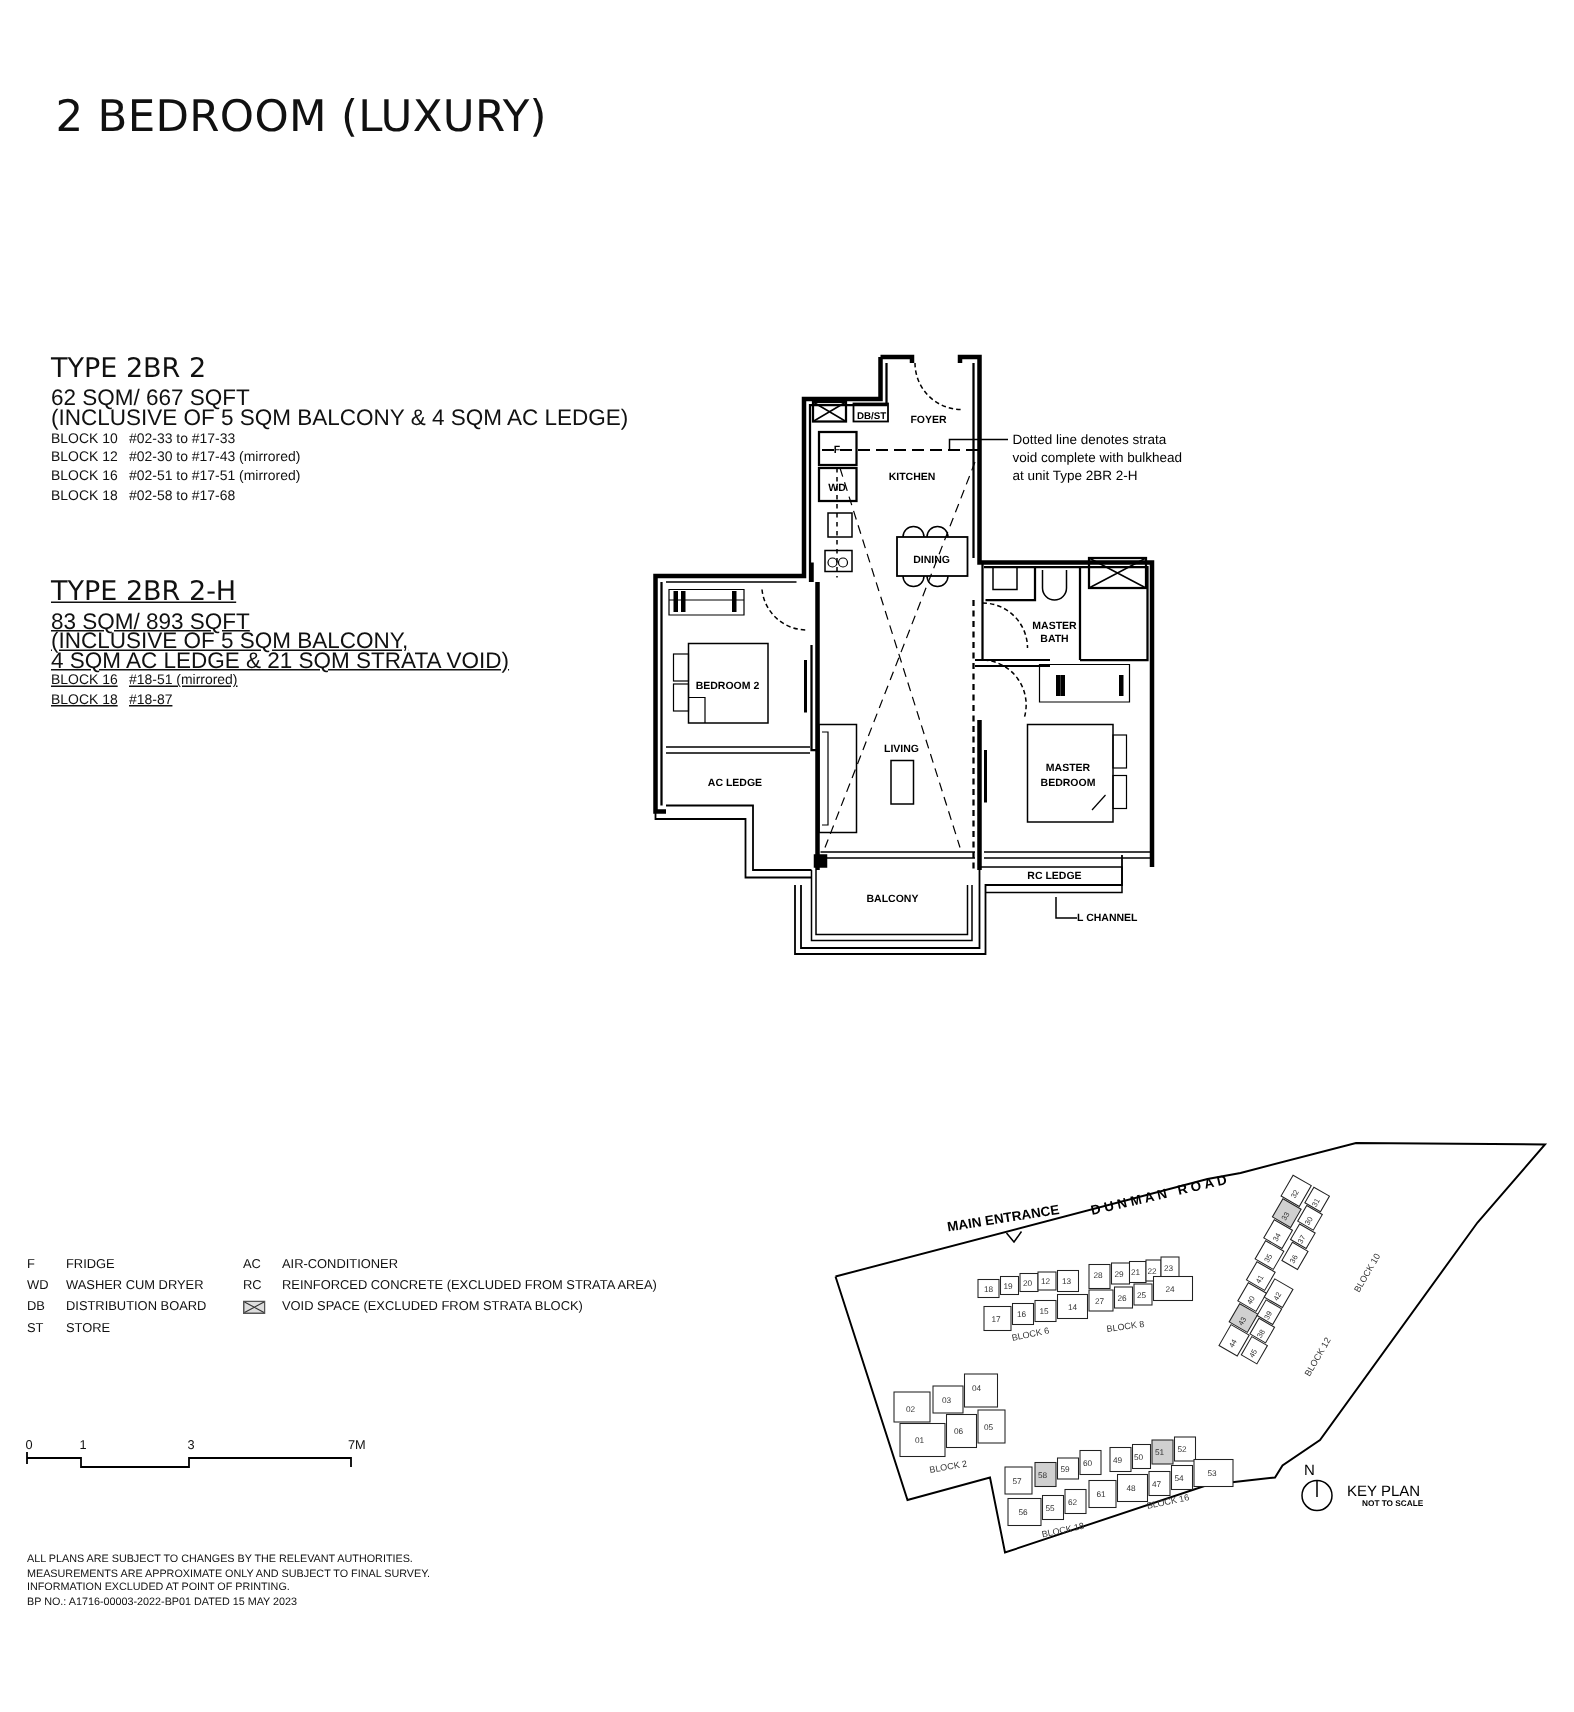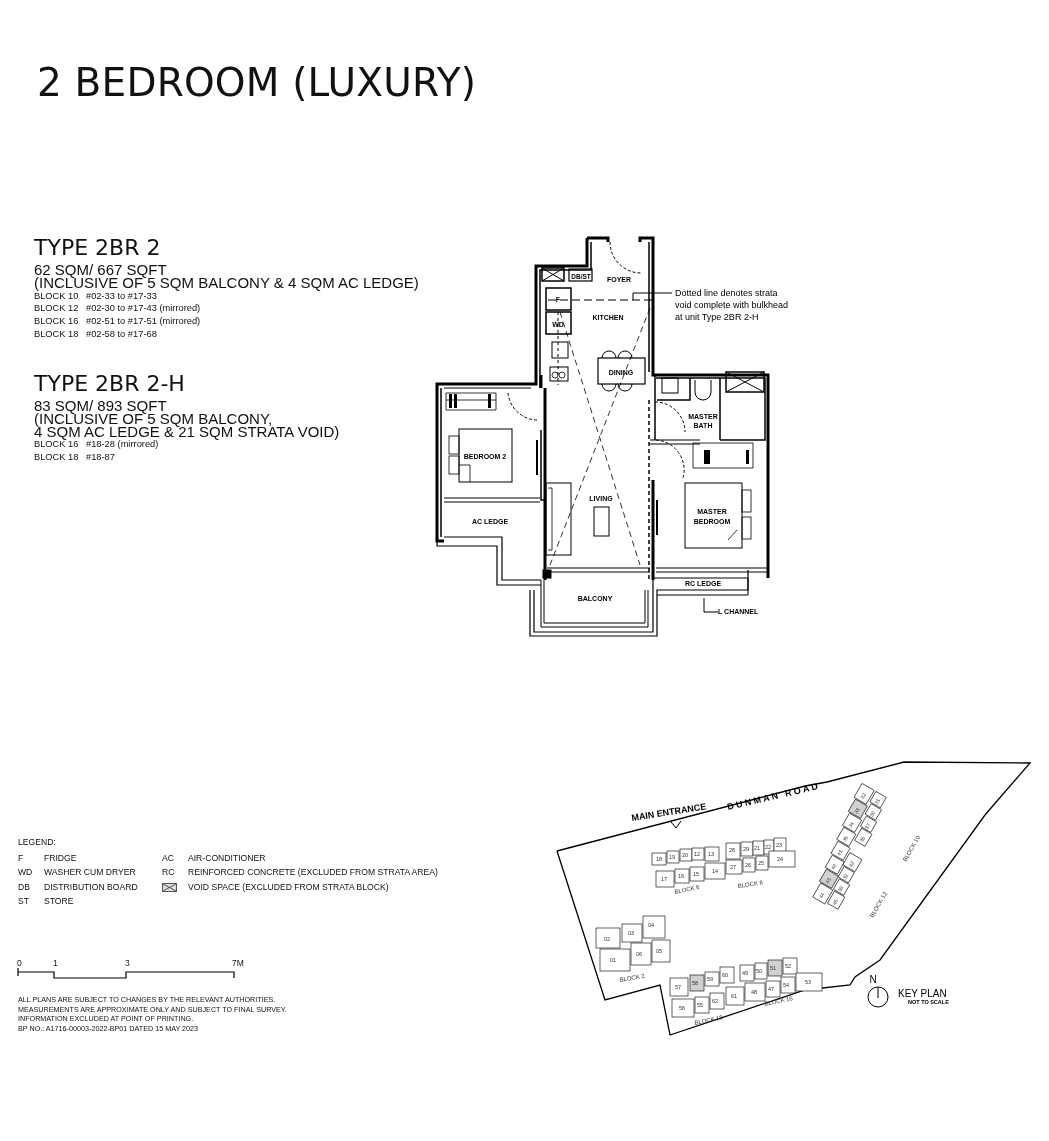--- a/index.html
+++ b/index.html
@@ -1,30 +1,30 @@
 <!DOCTYPE html>
 <html><head>
 <meta charset="utf-8">
 <style>
   html, body { margin: 0; padding: 0; background: #ffffff; }
   body { width: 1049px; height: 1141px; position: relative; overflow: hidden;
          font-family: "Liberation Sans", sans-serif; color: #111; }
   .abs { position: absolute; }
-  .title { left: 37px; top: 60px; font-size: 39px; font-family: "DejaVu Sans", sans-serif; letter-spacing: 0.2px; color:#111; }
+  .title { left: 37px; top: 60px; font-size: 29px; font-family: "DejaVu Sans", sans-serif; letter-spacing: 0.2px; color:#111; }
   .type-block { left: 34px; }
-  .type-title { font-family: "DejaVu Sans", sans-serif; font-size: 22px; margin: 0 0 4px 0; }
+  .type-title { font-family: "DejaVu Sans", sans-serif; font-size: 18px; margin: 0 0 4px 0; }
   .type-line { font-size: 15px; line-height: 12.8px; white-space: pre; }
   .blk-row { font-size: 9.3px; line-height: 12.8px; display: flex; }
   .blk-row .b { width: 52px; }
   .legend { left: 18px; top: 835px; font-size: 8.6px; line-height: 14.2px; }
   .legend-title { margin-bottom: 2px; }
   .legend-grid { display: grid; grid-template-columns: 26px 118px 26px auto; }
   .scale-labels { left: 17px; top: 958px; font-size: 8.5px; width: 240px; height: 12px; }
   .scale-labels span { position: absolute; top: 0; }
-  .notes { left: 18px; top: 995px; font-size: 7.2px; line-height: 9.6px; }
+  .notes { left: 18px; top: 1034px; font-size: 7.2px; line-height: 9.6px; }
   svg text { font-family: "Liberation Sans", sans-serif; }
 </style>
 </head>
 <body>
 
 <div class="abs title">2 BEDROOM (LUXURY)</div>
 
 <div class="abs type-block" style="top:235px;">
   <div class="type-title">TYPE 2BR 2</div>
   <div class="type-line">62 SQM/ 667 SQFT</div>
@@ -40,28 +40,28 @@
   <div class="blk-row">
       <span class="b">BLOCK 16</span>
       <span>#02-51 to #17-51 (mirrored)</span>
     </div>
   <div class="blk-row">
       <span class="b">BLOCK 18</span>
       <span>#02-58 to #17-68</span>
     </div>
 </div>
 
-<div class="abs type-block" style="top:371px;">
+<div class="abs type-block" style="top:384px;text-decoration:underline;">
   <div class="type-title">TYPE 2BR 2-H</div>
   <div class="type-line">83 SQM/ 893 SQFT</div>
   <div class="type-line">(INCLUSIVE OF 5 SQM BALCONY,</div>
   <div class="type-line">4 SQM AC LEDGE &amp; 21 SQM STRATA VOID)</div>
   <div class="blk-row">
       <span class="b">BLOCK 16</span>
-      <span>#18-28 (mirrored)</span>
+      <span>#18-51 (mirrored)</span>
     </div>
   <div class="blk-row">
       <span class="b">BLOCK 18</span>
       <span>#18-87</span>
     </div>
 </div>
 
 <svg class="abs" style="left:0;top:0;" width="1049" height="700">
   <g fill="none" stroke="#000">
 
@@ -173,21 +173,20 @@
   <text x="595" y="601" font-size="7" font-weight="bold" text-anchor="middle">BALCONY</text>
   <text x="703" y="586" font-size="7" font-weight="bold" text-anchor="middle">RC LEDGE</text>
   <text x="718" y="614" font-size="7" font-weight="bold">L CHANNEL</text>
 
   <text x="675" y="296" font-size="9">Dotted line denotes strata</text>
   <text x="675" y="308" font-size="9">void complete with bulkhead</text>
   <text x="675" y="320" font-size="9">at unit Type 2BR 2-H</text>
 </svg>
 
 <div class="abs legend">
-  <div class="legend-title">LEGEND:</div>
   <div class="legend-grid">
     <span>F</span>
     <span>FRIDGE</span>
     <span>AC</span>
     <span>AIR-CONDITIONER</span>
 
     <span>WD</span>
     <span>WASHER CUM DRYER</span>
     <span>RC</span>
     <span>REINFORCED CONCRETE (EXCLUDED FROM STRATA AREA)</span>

